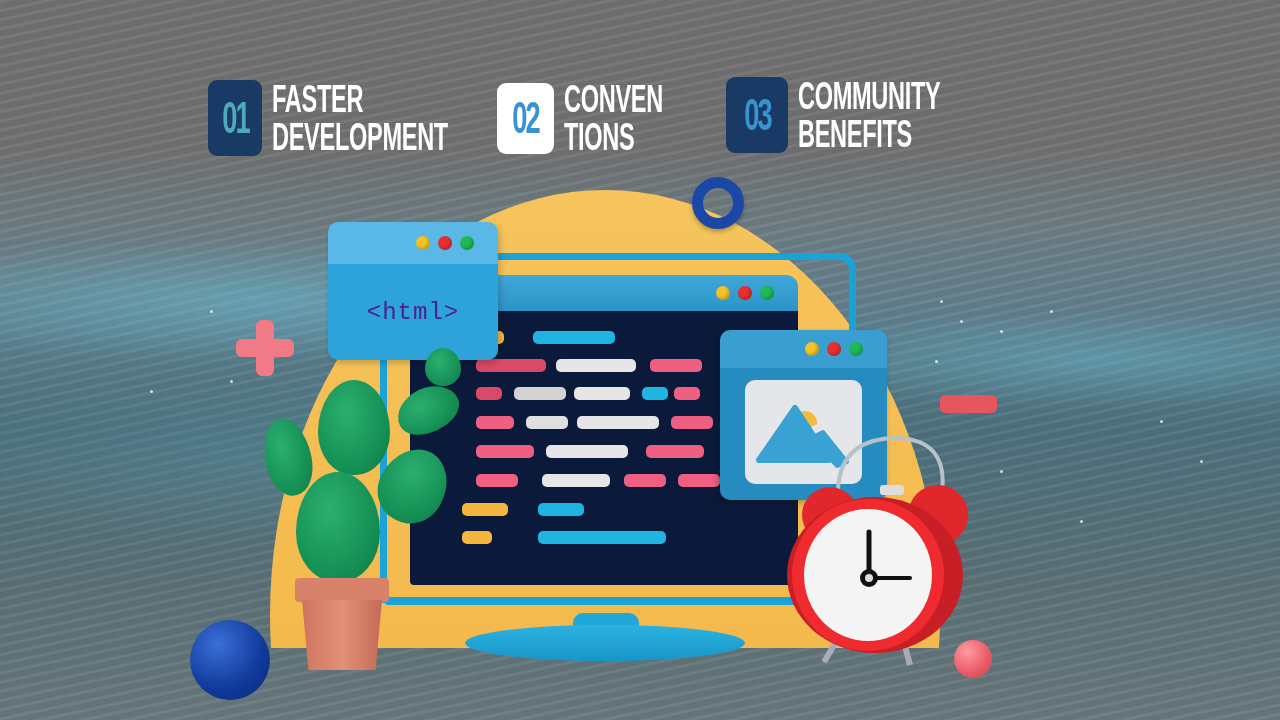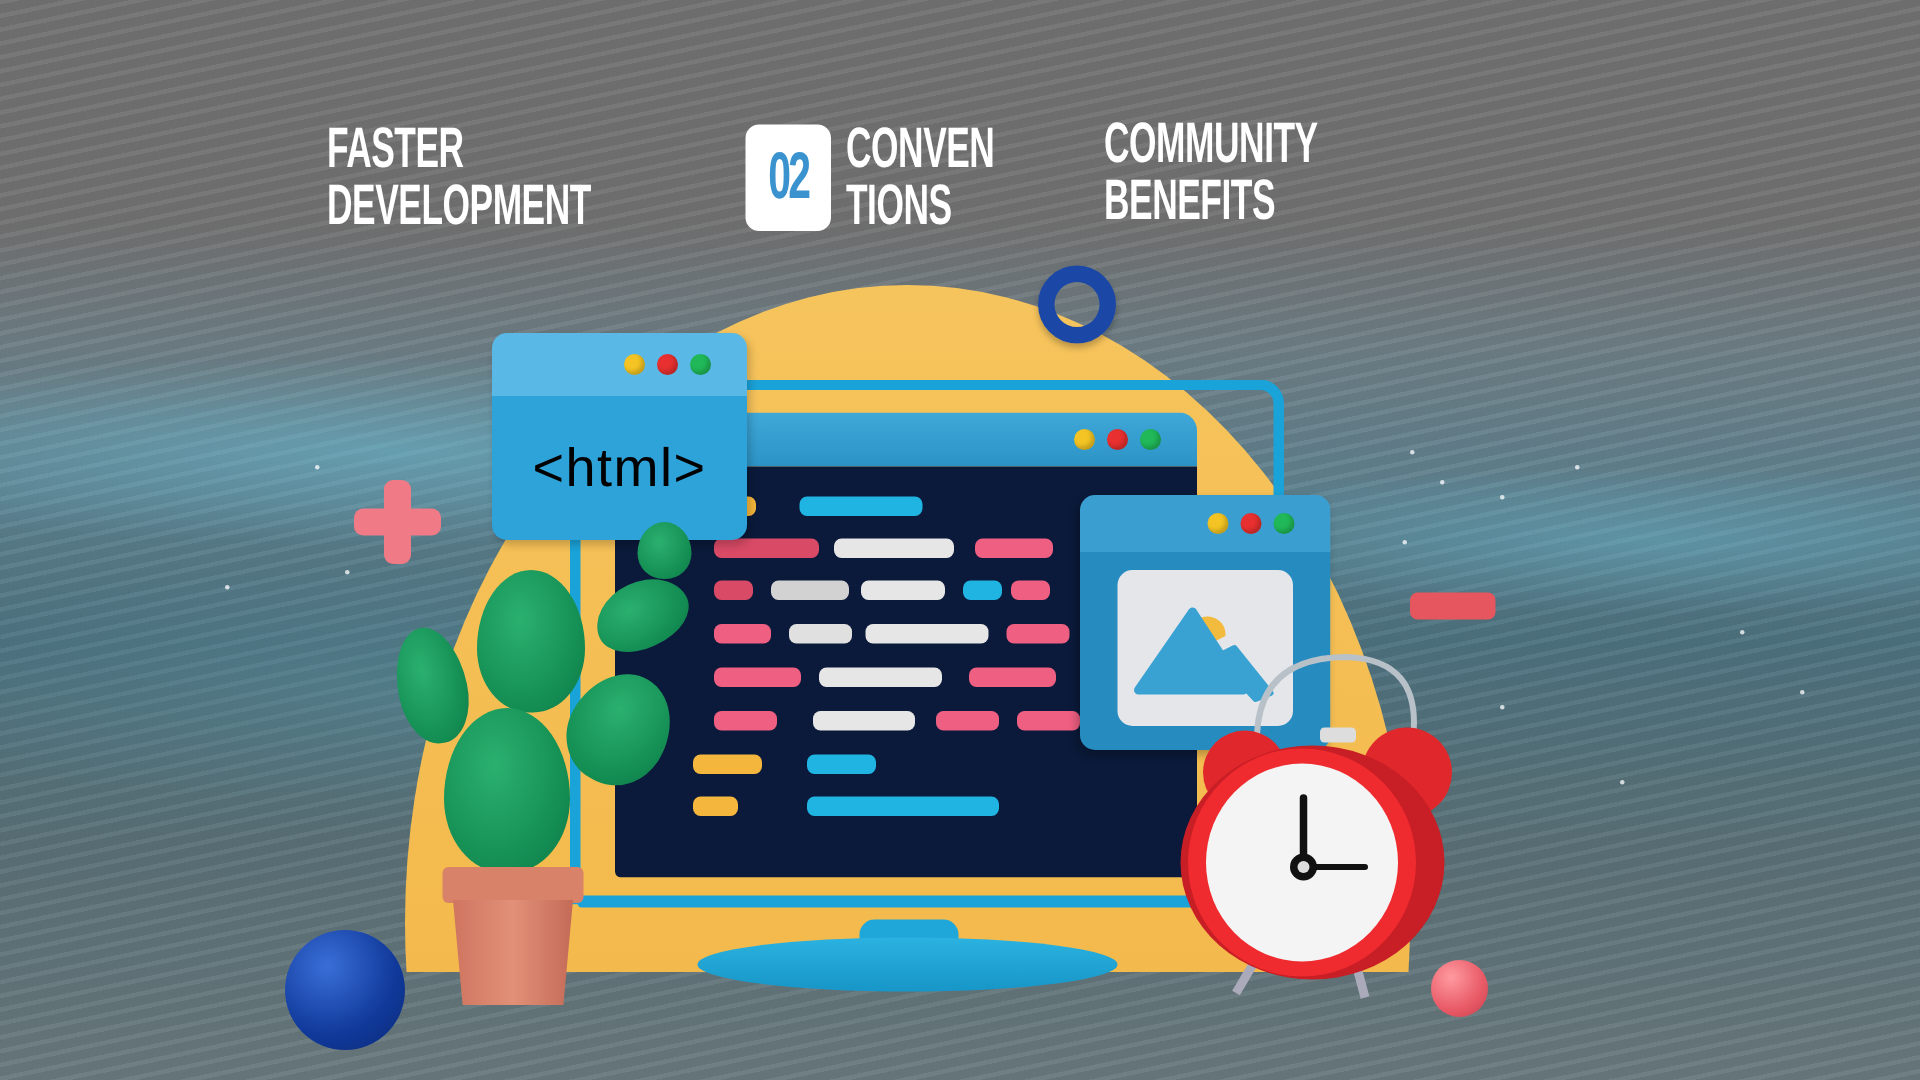--- a/index.html
+++ b/index.html
@@ -87,21 +87,21 @@
   .dot { width: 14px; height: 14px; border-radius: 50%; box-shadow: inset -2px -2px 3px rgba(0,0,0,0.2); }
   .dot.y { background: #f3c423; }
   .dot.r { background: #e7302f; }
   .dot.g { background: #20b858; }
 
   .bar { position: absolute; height: 13px; border-radius: 5px; }
 
   .html-window { position: absolute; left: 328px; top: 222px; width: 170px; height: 138px; border-radius: 10px; overflow: hidden; box-shadow: 2px 3px 6px rgba(0,0,0,0.2); }
   .html-titlebar { height: 42px; background: #5ab8e6; position: relative; }
   .html-body { height: 96px; background: #2ea3da; display: flex; align-items: center; justify-content: center; }
-  .html-label { color: #000000; font-family: Liberation Sans, sans-serif; font-size: 36px; letter-spacing: 1px; }
+  .html-label { color: #4c1d95; font-family: Liberation Mono, monospace; font-size: 24px; letter-spacing: 1px; }
 
   .img-window { position: absolute; left: 720px; top: 330px; width: 167px; height: 170px; border-radius: 10px; overflow: hidden; box-shadow: -2px 3px 6px rgba(0,0,0,0.25); }
   .img-titlebar { height: 38px; background: #3a9fd0; position: relative; }
   .img-body { position: absolute; top: 38px; left: 0; right: 0; bottom: 0; background: #268cc0; }
   .img-card { position: absolute; left: 25px; top: 12px; width: 117px; height: 104px; background: #e4e6ea; border-radius: 10px; }
 
   .cactus-pad { position: absolute; background: radial-gradient(ellipse at 40% 35%, #2bb070, #138c52 70%, #0e7444); border-radius: 50% 50% 48% 48% / 55% 55% 45% 45%; }
   .pot-rim { position: absolute; left: 295px; top: 578px; width: 94px; height: 24px; background: #d9826a; border-radius: 4px; }
   .pot-body { position: absolute; left: 302px; top: 600px; width: 80px; height: 70px; background: linear-gradient(90deg, #cf7560, #e29078 50%, #c46b57); clip-path: polygon(0 0, 100% 0, 92% 100%, 8% 100%); }
 
@@ -123,37 +123,43 @@
     <span style="left:1160px;top:420px"></span>
   <span style="left:210px;top:310px"></span>
     <span style="left:230px;top:380px"></span>
   <span style="left:150px;top:390px"></span>
     <span style="left:1200px;top:460px"></span>
   <span style="left:1000px;top:470px"></span>
     <span style="left:1080px;top:520px"></span>
 </div>
 
 <div class="feature" style="left:208px;top:80px">
+  <div class="num-badge" style="width:54px;height:76px;background:#183a64;color:#4fa9b9">
+    <span>01</span>
+  </div>
   <div class="feature-text">
     <div>FASTER</div>
     <div>DEVELOPMENT</div>
   </div>
 </div>
 
 <div class="feature" style="left:497px;top:80px">
   <div class="num-badge" style="width:57px;height:71px;background:#ffffff;color:#3a92cf">
     <span>02</span>
   </div>
   <div class="feature-text">
     <div>CONVEN</div>
     <div>TIONS</div>
   </div>
 </div>
 
 <div class="feature" style="left:726px;top:77px">
+  <div class="num-badge" style="width:62px;height:76px;background:#183a64;color:#3a92cf">
+    <span>03</span>
+  </div>
   <div class="feature-text">
     <div>COMMUNITY</div>
     <div>BENEFITS</div>
   </div>
 </div>
 
 <div class="sun-clip">
   <div class="sun"></div>
 </div>
 <div class="ring"></div>

